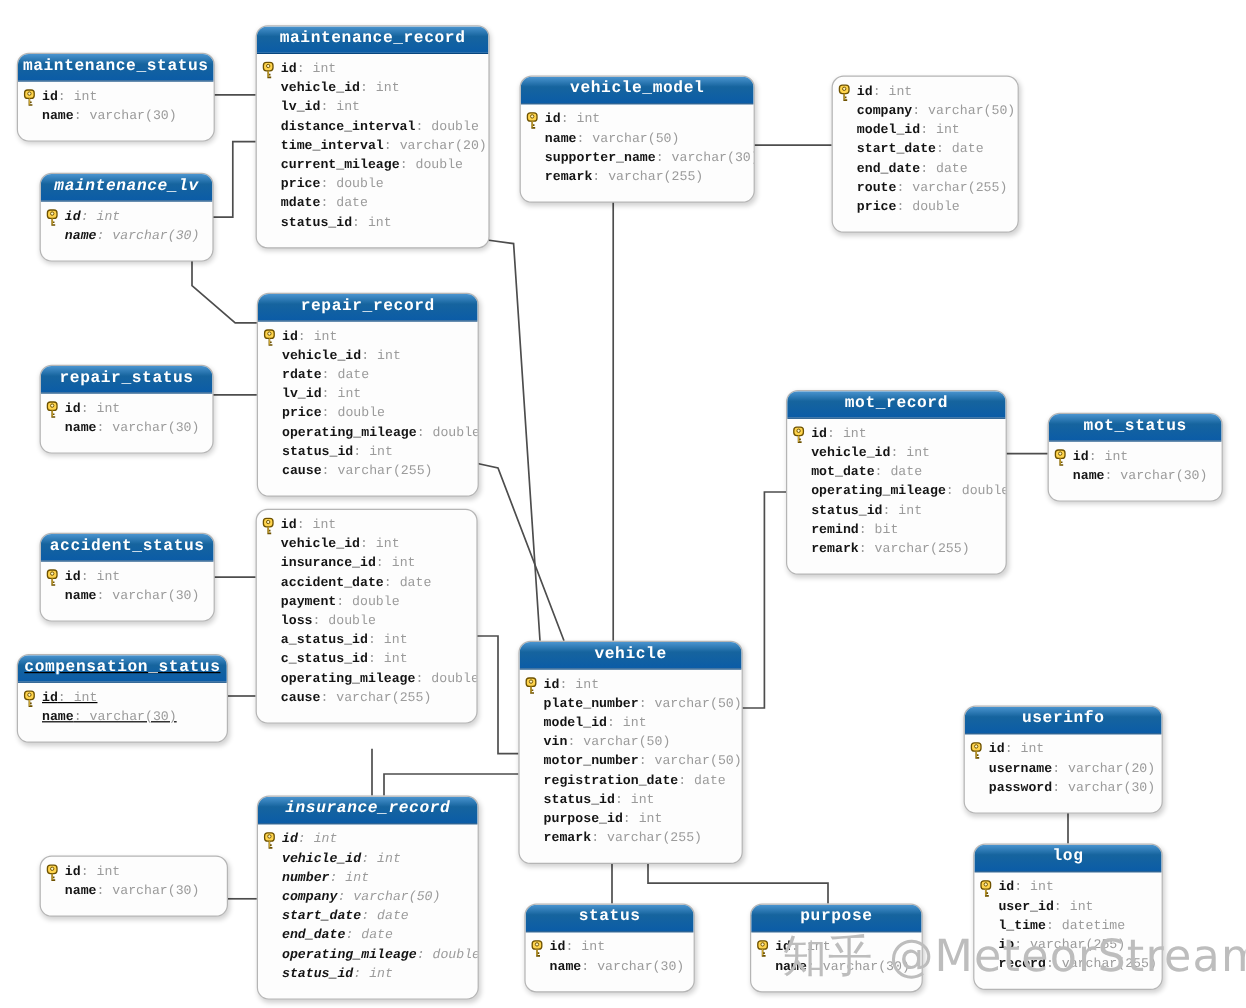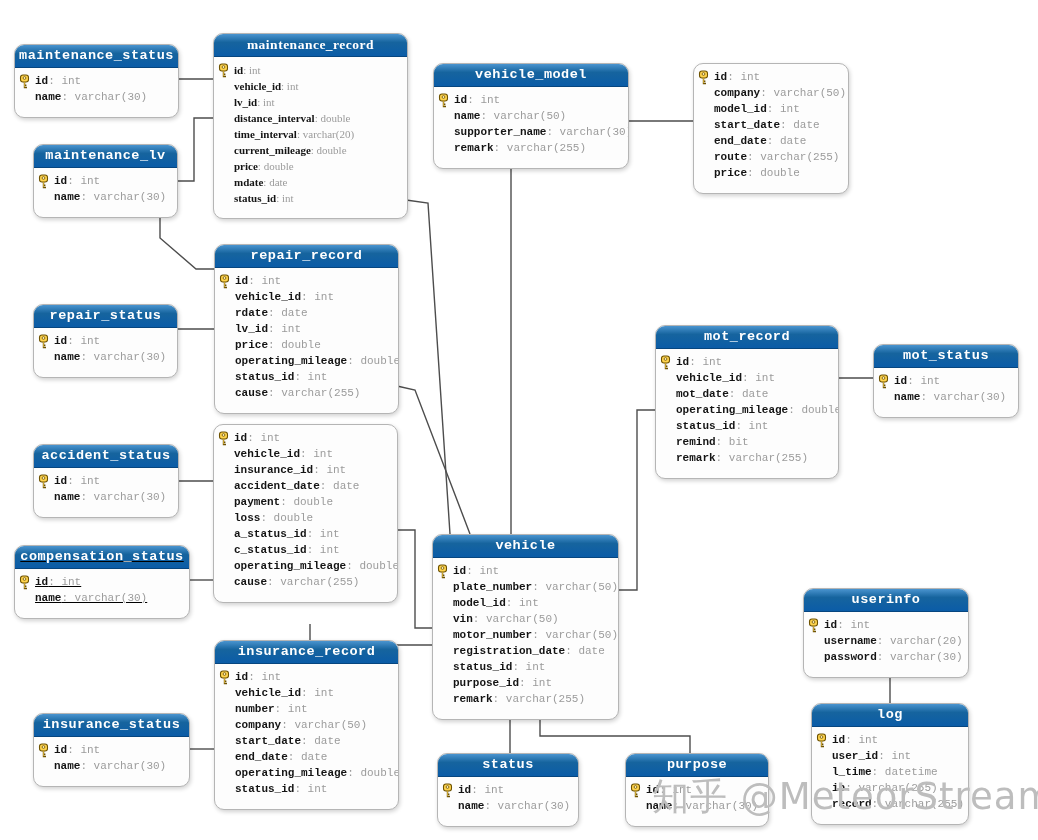--- a/index.html
+++ b/index.html
@@ -68,40 +68,40 @@
       <div class="fields">
         <div class="field-row"><svg class="key-icon" viewBox="0 0 14 15">
             <rect x="2.5" y="1" width="8" height="7" rx="2.5" fill="#ffd44d" stroke="#6e5200" stroke-width="1.1"></rect>
             <circle cx="6.5" cy="4" r="1.4" fill="#fff4c0" stroke="#6e5200" stroke-width="0.8"></circle>
             <path d="M6.5 8 L6.5 13.5 L9 13.5 M6.5 11.2 L8.4 11.2" fill="none" stroke="#6e5200" stroke-width="1.4"></path>
             <path d="M6.5 8 L6.5 13.2" stroke="#ffd44d" stroke-width="0.6"></path>
           </svg><span class="field-name">id</span><span class="field-type">: int</span></div>
         <div class="field-row"><span class="field-name">name</span><span class="field-type">: varchar(30)</span></div>
       </div>
     </div>
-    <div class="table" style="left: 213px; top: 33px; width: 193px; font-family: Liberation Serif, serif;">
+    <div class="table" style="left: 213px; top: 21px; width: 193px;">
       <div class="table-header">maintenance_record</div>
       <div class="fields">
         <div class="field-row"><svg class="key-icon" viewBox="0 0 14 15">
             <rect x="2.5" y="1" width="8" height="7" rx="2.5" fill="#ffd44d" stroke="#6e5200" stroke-width="1.1"></rect>
             <circle cx="6.5" cy="4" r="1.4" fill="#fff4c0" stroke="#6e5200" stroke-width="0.8"></circle>
             <path d="M6.5 8 L6.5 13.5 L9 13.5 M6.5 11.2 L8.4 11.2" fill="none" stroke="#6e5200" stroke-width="1.4"></path>
             <path d="M6.5 8 L6.5 13.2" stroke="#ffd44d" stroke-width="0.6"></path>
           </svg><span class="field-name">id</span><span class="field-type">: int</span></div>
         <div class="field-row"><span class="field-name">vehicle_id</span><span class="field-type">: int</span></div>
         <div class="field-row"><span class="field-name">lv_id</span><span class="field-type">: int</span></div>
         <div class="field-row"><span class="field-name">distance_interval</span><span class="field-type">: double</span></div>
         <div class="field-row"><span class="field-name">time_interval</span><span class="field-type">: varchar(20)</span></div>
         <div class="field-row"><span class="field-name">current_mileage</span><span class="field-type">: double</span></div>
         <div class="field-row"><span class="field-name">price</span><span class="field-type">: double</span></div>
         <div class="field-row"><span class="field-name">mdate</span><span class="field-type">: date</span></div>
         <div class="field-row"><span class="field-name">status_id</span><span class="field-type">: int</span></div>
       </div>
     </div>
-    <div class="table" style="left: 33px; top: 144px; width: 143px;">
+    <div class="table" style="left: 33px; top: 144px; width: 143px; font-style: italic;">
       <div class="table-header">maintenance_lv</div>
       <div class="fields">
         <div class="field-row"><svg class="key-icon" viewBox="0 0 14 15">
             <rect x="2.5" y="1" width="8" height="7" rx="2.5" fill="#ffd44d" stroke="#6e5200" stroke-width="1.1"></rect>
             <circle cx="6.5" cy="4" r="1.4" fill="#fff4c0" stroke="#6e5200" stroke-width="0.8"></circle>
             <path d="M6.5 8 L6.5 13.5 L9 13.5 M6.5 11.2 L8.4 11.2" fill="none" stroke="#6e5200" stroke-width="1.4"></path>
             <path d="M6.5 8 L6.5 13.2" stroke="#ffd44d" stroke-width="0.6"></path>
           </svg><span class="field-name">id</span><span class="field-type">: int</span></div>
         <div class="field-row"><span class="field-name">name</span><span class="field-type">: varchar(30)</span></div>
       </div>
@@ -263,40 +263,39 @@
         <div class="field-row"><svg class="key-icon" viewBox="0 0 14 15">
             <rect x="2.5" y="1" width="8" height="7" rx="2.5" fill="#ffd44d" stroke="#6e5200" stroke-width="1.1"></rect>
             <circle cx="6.5" cy="4" r="1.4" fill="#fff4c0" stroke="#6e5200" stroke-width="0.8"></circle>
             <path d="M6.5 8 L6.5 13.5 L9 13.5 M6.5 11.2 L8.4 11.2" fill="none" stroke="#6e5200" stroke-width="1.4"></path>
             <path d="M6.5 8 L6.5 13.2" stroke="#ffd44d" stroke-width="0.6"></path>
           </svg><span class="field-name">id</span><span class="field-type">: int</span></div>
         <div class="field-row"><span class="field-name">username</span><span class="field-type">: varchar(20)</span></div>
         <div class="field-row"><span class="field-name">password</span><span class="field-type">: varchar(30)</span></div>
       </div>
     </div>
-    <div class="table" style="left: 214px; top: 640px; width: 183px;">
+    <div class="table" style="left: 214px; top: 663px; width: 183px; font-style: italic;">
       <div class="table-header">insurance_record</div>
       <div class="fields">
         <div class="field-row"><svg class="key-icon" viewBox="0 0 14 15">
             <rect x="2.5" y="1" width="8" height="7" rx="2.5" fill="#ffd44d" stroke="#6e5200" stroke-width="1.1"></rect>
             <circle cx="6.5" cy="4" r="1.4" fill="#fff4c0" stroke="#6e5200" stroke-width="0.8"></circle>
             <path d="M6.5 8 L6.5 13.5 L9 13.5 M6.5 11.2 L8.4 11.2" fill="none" stroke="#6e5200" stroke-width="1.4"></path>
             <path d="M6.5 8 L6.5 13.2" stroke="#ffd44d" stroke-width="0.6"></path>
           </svg><span class="field-name">id</span><span class="field-type">: int</span></div>
         <div class="field-row"><span class="field-name">vehicle_id</span><span class="field-type">: int</span></div>
         <div class="field-row"><span class="field-name">number</span><span class="field-type">: int</span></div>
         <div class="field-row"><span class="field-name">company</span><span class="field-type">: varchar(50)</span></div>
         <div class="field-row"><span class="field-name">start_date</span><span class="field-type">: date</span></div>
         <div class="field-row"><span class="field-name">end_date</span><span class="field-type">: date</span></div>
         <div class="field-row"><span class="field-name">operating_mileage</span><span class="field-type">: double</span></div>
         <div class="field-row"><span class="field-name">status_id</span><span class="field-type">: int</span></div>
       </div>
     </div>
     <div class="table" style="left: 33px; top: 713px; width: 155px;">
-      <div class="table-header">insurance_status</div>
       <div class="fields">
         <div class="field-row"><svg class="key-icon" viewBox="0 0 14 15">
             <rect x="2.5" y="1" width="8" height="7" rx="2.5" fill="#ffd44d" stroke="#6e5200" stroke-width="1.1"></rect>
             <circle cx="6.5" cy="4" r="1.4" fill="#fff4c0" stroke="#6e5200" stroke-width="0.8"></circle>
             <path d="M6.5 8 L6.5 13.5 L9 13.5 M6.5 11.2 L8.4 11.2" fill="none" stroke="#6e5200" stroke-width="1.4"></path>
             <path d="M6.5 8 L6.5 13.2" stroke="#ffd44d" stroke-width="0.6"></path>
           </svg><span class="field-name">id</span><span class="field-type">: int</span></div>
         <div class="field-row"><span class="field-name">name</span><span class="field-type">: varchar(30)</span></div>
       </div>
     </div>

